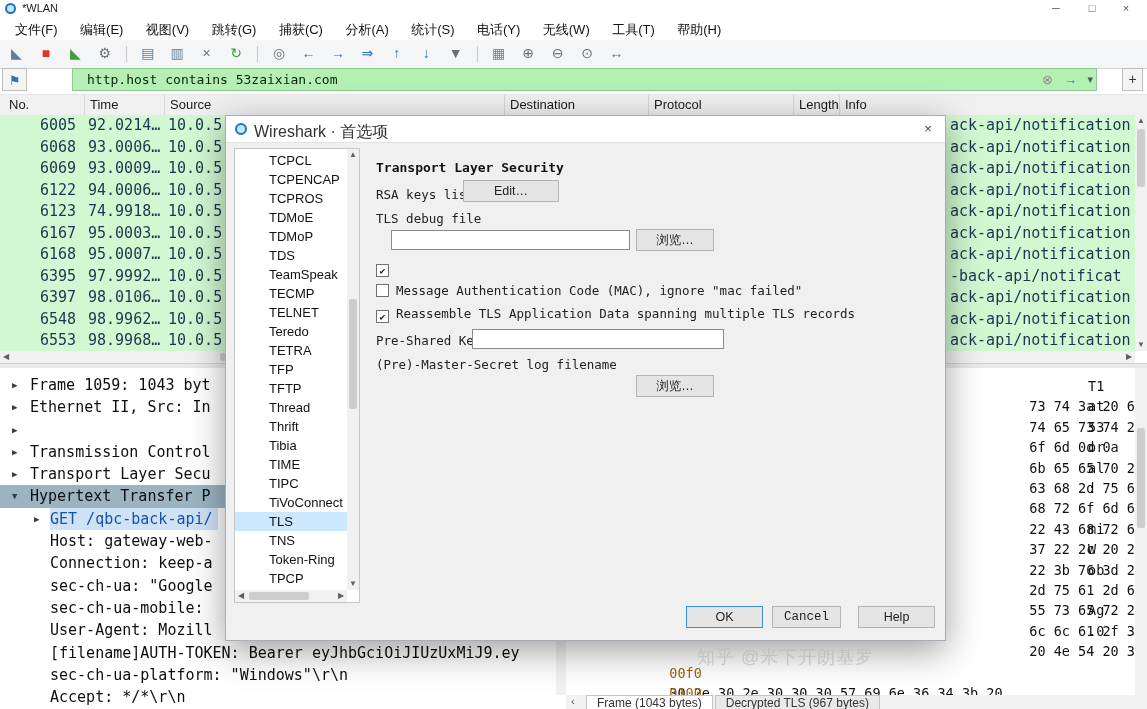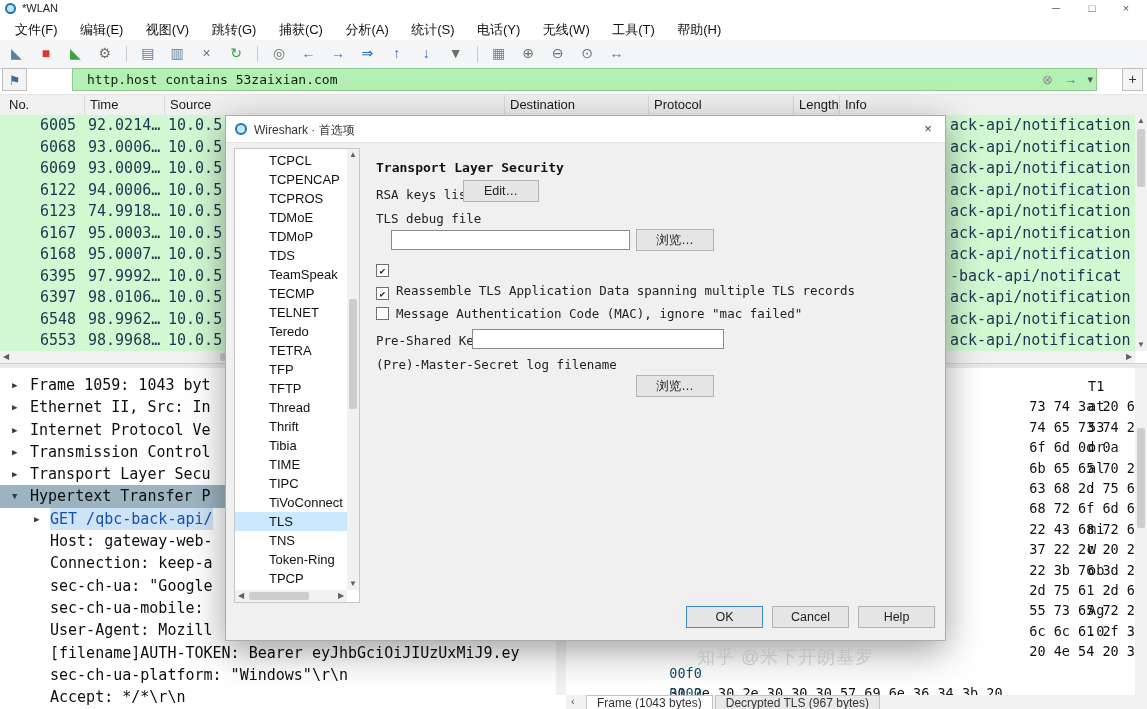--- a/index.html
+++ b/index.html
@@ -62,72 +62,72 @@
 
   
   .details{position:absolute;top:368px;left:0;width:556px;bottom:0;background:#fff;overflow:hidden;
            font-family:"DejaVu Sans Mono",monospace;font-size:15px;padding-top:6px;}
   .dline{position:relative;height:22.3px;line-height:22.3px;white-space:pre;color:#0e0e0e;}
   .dline .arr{position:absolute;left:12px;top:0;font-size:9px;color:#3c3c3c;}
   .dline .txt{position:absolute;left:30px;top:0;}
   .dline.ind1 .arr{left:34px;}
   .dline.ind1 .txt{left:50px;}
   .dline.selected{background:#9cb4c2;}
-  .dline.get .txt{background:#cfe3f6;color:#1752a8;}
+  .dline.get .txt{background:#cfe3f6;color:#1752a8;padding-right:5px;}
   .dt-vscroll{position:absolute;top:368px;left:556px;width:10px;bottom:14px;background:#f1f1f1;}
 
   
   .hex{position:absolute;top:368px;left:566px;right:12px;bottom:14px;background:#fff;overflow:hidden;
        font-family:"DejaVu Sans Mono",monospace;font-size:13.5px;color:#101010;}
   .hex-frags{position:absolute;left:382px;top:8px;}
   .hfrow{position:relative;height:20.4px;line-height:20.4px;white-space:pre;}
   .hfrow .as{position:absolute;left:140px;top:0;}
   .hex-bottom{position:absolute;left:22px;top:274px;}
   .hbrow{height:20.5px;line-height:20.5px;white-space:pre;}
-  .hbrow .off{display:inline-block;width:48px;color:#0c4a6e;}
+  .hbrow .off{display:inline-block;width:48px;color:#a16207;}
   .hex-vscroll{position:absolute;top:368px;right:0;width:12px;bottom:14px;background:#f1f1f1;}
 
   
   .byte-tabs{position:absolute;left:566px;right:0;top:695px;height:14px;background:#f2f2f2;font-size:12px;color:#333;}
   .bt-scroll{position:absolute;left:5px;top:0;font-size:11px;color:#555;}
   .bt-wrap{position:absolute;left:20px;top:0;display:flex;}
   .btab{height:16px;line-height:15px;padding:0 10px;border:1px solid #c4c4c4;background:#e9e9e9;margin-right:2px;white-space:nowrap;}
   .btab.active{background:#ffffff;}
 
   
   .watermark{position:absolute;left:697px;top:645px;font-size:18px;color:#bdbdbd;opacity:.8;letter-spacing:1px;z-index:30;pointer-events:none;}
 
   
   .dialog{position:absolute;left:225px;top:115px;width:719px;height:524px;background:#f0f0f0;
           border:1px solid #a7adb3;box-shadow:0 10px 34px rgba(0,0,0,.38);z-index:20;}
   .dlg-title{position:absolute;top:0;left:0;right:0;height:26px;background:#ffffff;border-bottom:1px solid #e3e3e3;}
   .dlg-icon{position:absolute;left:9px;top:7px;width:12px;height:12px;border-radius:50%;border:2px solid #1b75bc;background:#bfe9fa;box-sizing:border-box;}
-  .dlg-title-text{position:absolute;left:28px;top:6px;font-size:12px;color:#333;}
+  .dlg-title-text{position:absolute;left:28px;top:6px;font-size:16px;color:#333;}
   .dlg-close{position:absolute;right:0;top:0;width:34px;height:26px;text-align:center;line-height:25px;font-size:13px;color:#444;}
 
   .proto-list{position:absolute;left:8px;top:32px;width:126px;height:455px;background:#fff;border:1px solid #c6c6c6;box-sizing:border-box;overflow:hidden;}
   .proto-items{position:absolute;left:0;top:2px;right:12px;}
   .proto-item{height:19px;line-height:19px;padding-left:34px;font-size:13px;color:#111;white-space:nowrap;overflow:hidden;}
   .proto-item.selected{background:#cbe8ff;}
   .pl-list-vscroll{position:absolute;right:0;top:0;bottom:12px;width:12px;background:#f1f1f1;}
   .pl-list-hscroll{position:absolute;left:0;right:12px;bottom:0;height:12px;background:#f1f1f1;}
 
   .panel-title{position:absolute;left:150px;top:44px;font-family:"DejaVu Sans Mono",monospace;font-size:13px;font-weight:bold;color:#111;}
   .p-label{position:absolute;font-family:"DejaVu Sans Mono",monospace;font-size:12.5px;color:#222;}
   .rsa-label{left:150px;top:71px;}
   .debug-label{left:150px;top:95px;}
   .psk-label{left:150px;top:217px;}
   .keylog-label{left:150px;top:241px;}
   .dlg-btn{position:absolute;height:22px;background:#e5e5e5;border:1px solid #b3b3b3;font-size:12.5px;color:#222;
            text-align:center;line-height:20px;box-sizing:border-box;}
-  .edit-btn{left:237px;top:64px;width:76px;}
+  .edit-btn{left:237px;top:64px;width:96px;}
   .browse1{left:410px;top:113px;width:78px;}
   .browse2{left:410px;top:259px;width:78px;}
   .ok-btn{left:460px;top:490px;width:77px;border:1px solid #3c8dd4;}
-  .cancel-btn{left:546px;top:490px;width:77px;}
+  .cancel-btn{left:546px;top:490px;width:69px;font-family:Liberation Mono, monospace;}
   .help-btn{left:632px;top:490px;width:77px;}
   .dlg-input{position:absolute;height:20px;background:#fff;border:1px solid #8a8a8a;
              font-family:"DejaVu Sans Mono",monospace;font-size:12.5px;color:#111;padding:0 4px;box-sizing:border-box;outline:none;}
   .debug-input{left:165px;top:114px;width:239px;}
   .psk-input{left:246px;top:213px;width:252px;}
   .keylog-input{left:165px;top:260px;width:239px;}
   .opts{position:absolute;left:150px;top:140px;}
   .opt{height:23px;line-height:23px;font-family:"DejaVu Sans Mono",monospace;font-size:12.5px;color:#222;white-space:nowrap;}
   .checkbox{display:inline-block;width:13px;height:13px;border:1px solid #707070;background:#fff;vertical-align:-2px;
             margin-right:7px;text-align:center;line-height:12px;font-size:10px;color:#222;box-sizing:border-box;}
@@ -349,21 +349,20 @@
         <span class="txt">Frame 1059: 1043 byt</span>
       </div>
 
       <div class="dline">
         <span class="arr">▶</span>
         <span class="txt">Ethernet II, Src: In</span>
       </div>
 
       <div class="dline">
         <span class="arr">▶</span>
-        <span class="txt">Internet Protocol Ve</span>
       </div>
 
       <div class="dline">
         <span class="arr">▶</span>
         <span class="txt">Transmission Control</span>
       </div>
 
       <div class="dline">
         <span class="arr">▶</span>
         <span class="txt">Transport Layer Secu</span>
@@ -599,26 +598,26 @@
     <span class="p-label debug-label">TLS debug file</span>
     <input class="dlg-input debug-input" readonly="" value="" style="">
     <span class="dlg-btn browse1">浏览…</span>
 
     <div class="opts">
 
         <div class="opt checked">
           <span class="checkbox"></span>
         </div>
 
+        <div class="opt">
+          <span class="checkbox"></span><span class="opt-label">Message Authentication Code (MAC), ignore "mac failed"</span>
+        </div>
+
         <div class="opt checked">
           <span class="checkbox"></span><span class="opt-label">Reassemble TLS Application Data spanning multiple TLS records</span>
-        </div>
-
-        <div class="opt">
-          <span class="checkbox"></span><span class="opt-label">Message Authentication Code (MAC), ignore "mac failed"</span>
         </div>
 
     </div>
 
     <span class="p-label psk-label">Pre-Shared Key</span>
     <input class="dlg-input psk-input" readonly="" value="" style="">
 
     <span class="p-label keylog-label">(Pre)-Master-Secret log filename</span>
     <span class="dlg-btn browse2">浏览…</span>
 

